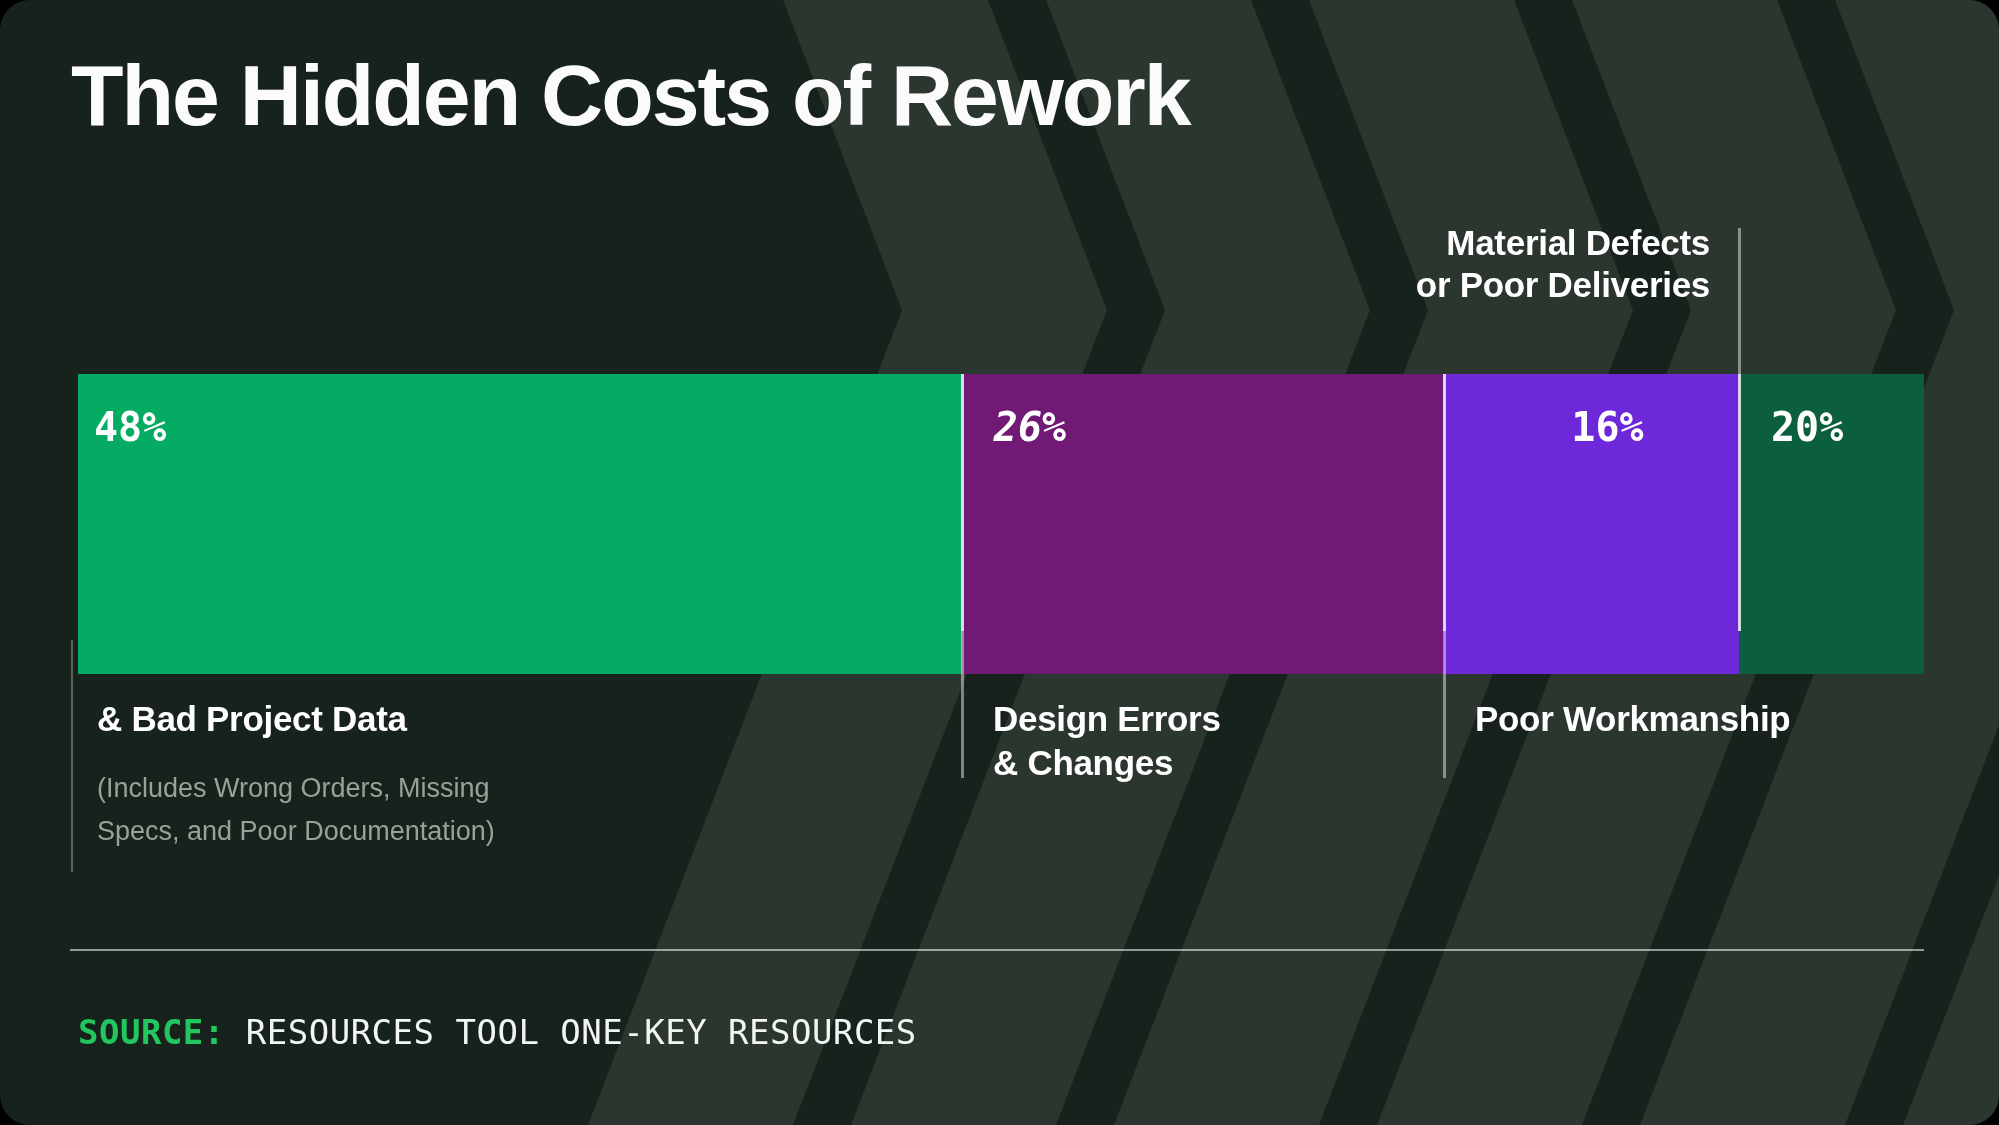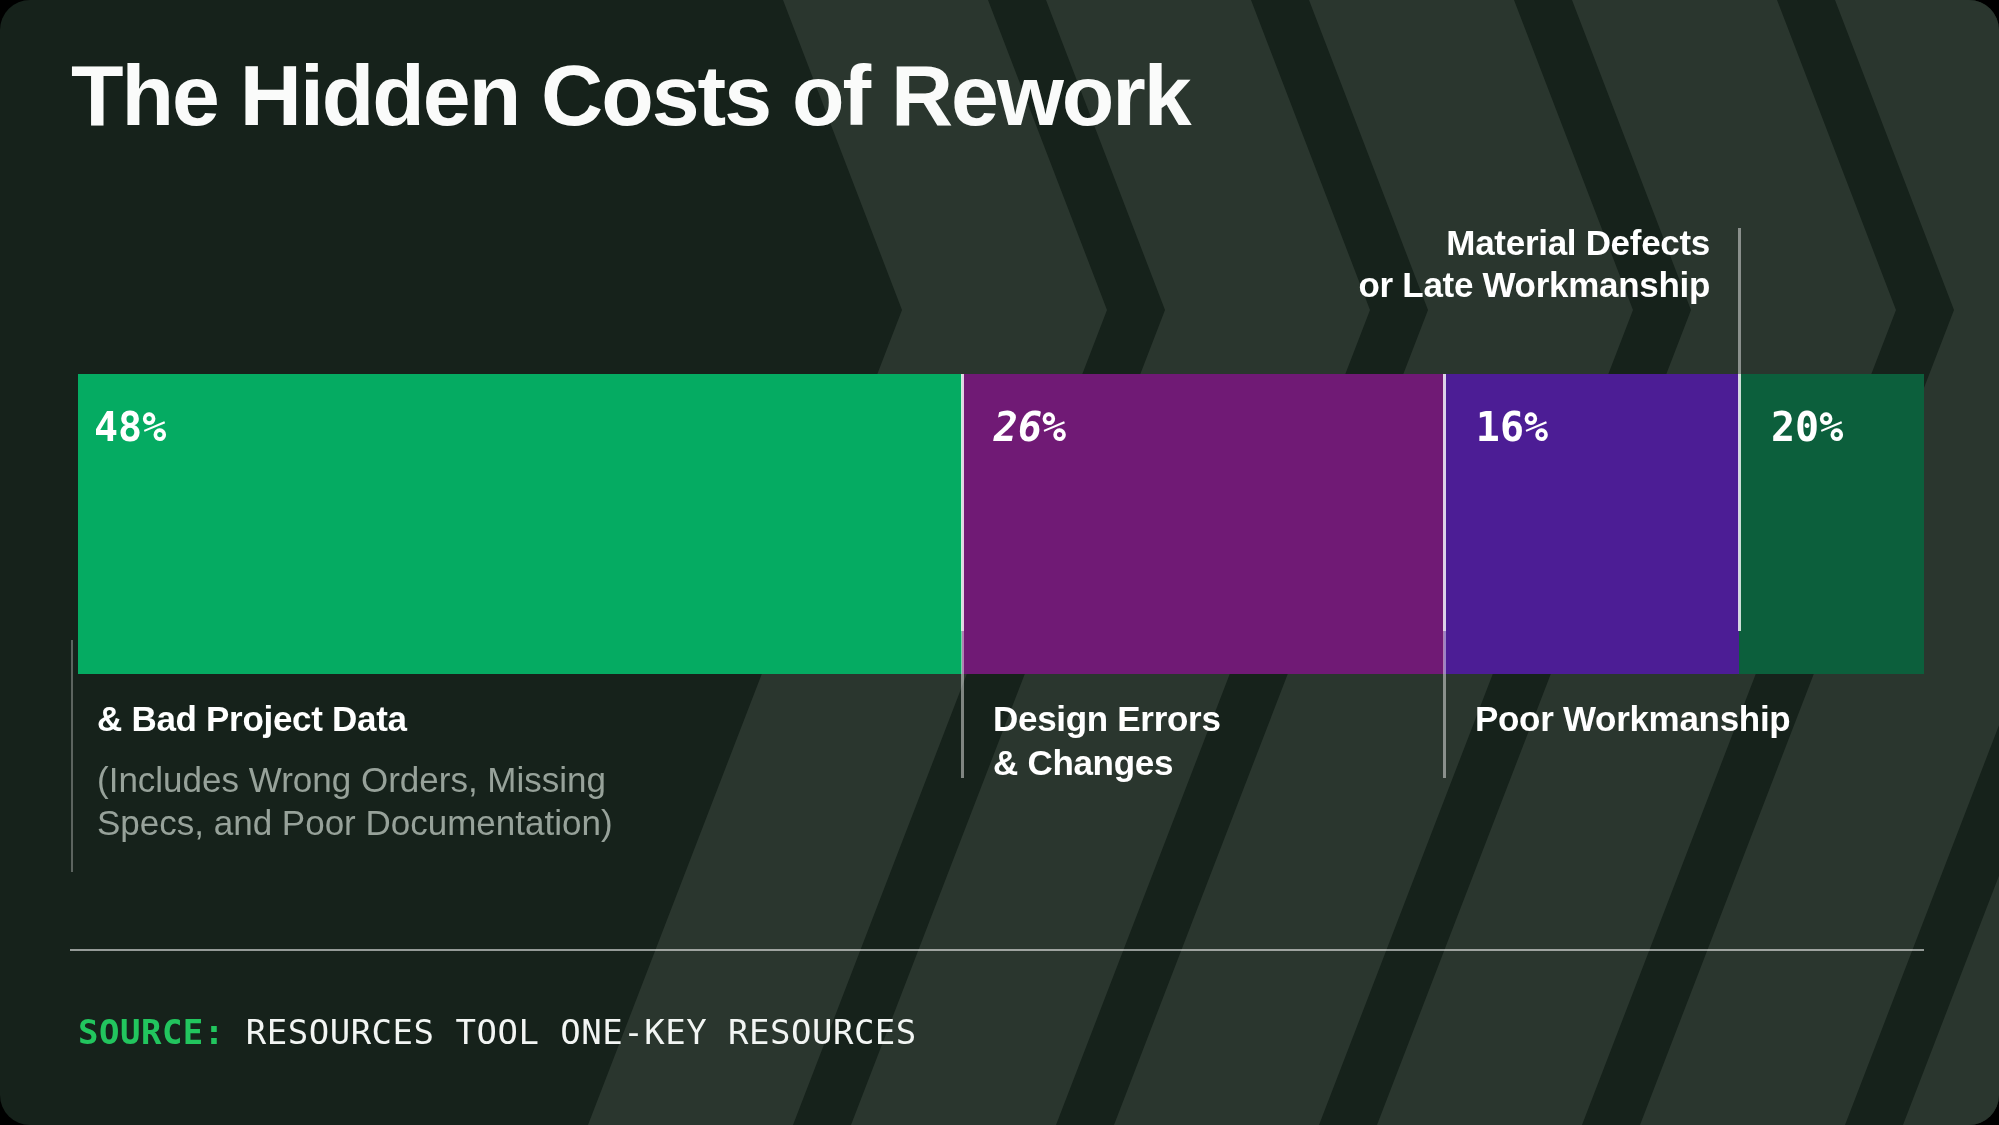--- a/index.html
+++ b/index.html
@@ -28,21 +28,21 @@
   .vline.faint{width:2px;background:rgba(255,255,255,0.3);}
   .toplabel{
     position:absolute;right:289px;top:222px;text-align:right;
     color:#FFFFFF;font-weight:700;font-size:35px;line-height:42px;letter-spacing:-0.3px;
   }
   .catlabel{
     position:absolute;top:697px;
     color:#FFFFFF;font-weight:700;font-size:35px;line-height:44px;letter-spacing:-0.3px;
   }
   .catlabel .note{
-    margin-top:17px;color:#97A29A;font-weight:400;font-size:35px;line-height:43px;letter-spacing:0;
+    margin-top:26px;color:#97A29A;font-weight:400;font-size:27px;line-height:43px;letter-spacing:0;
   }
   .hrule{position:absolute;left:70px;top:949px;width:1854px;height:2px;background:rgba(255,255,255,0.55);}
   .source{
     position:absolute;left:78px;top:1012px;
     font-family:"DejaVu Sans Mono", monospace;font-size:34px;color:#F2F5F3;letter-spacing:0.5px;
   }
   .source .prefix{font-weight:700;color:#22c55e;margin-top:24px;}
 </style>
 </head>
 <body>
@@ -57,31 +57,31 @@
       <path d="M1572 0 L1777 0 L1896 310 L1582 1125 L1377 1125 L1691 310 Z"></path>
       <path d="M1835 0 L2040 0 L2159 310 L1845 1125 L1640 1125 L1954 310 Z"></path>
       <path d="M2098 0 L2303 0 L2422 310 L2108 1125 L1903 1125 L2217 310 Z"></path>
     </g>
   </svg>
 
   <h1 class="title">The Hidden Costs of Rework</h1>
 
   <div class="toplabel">
     <div>Material Defects</div>
-    <div>or Late Workmanship</div>
+    <div>or Poor Deliveries</div>
   </div>
 
   <div class="bar">
     <div class="seg first" style="width: 47.88%; background-color: rgb(5, 171, 98);">
       <span class="pct">48%</span>
     </div>
     <div class="seg" style="width: 26.11%; background-color: #701a75; font-style: italic;">
       <span class="pct">26%</span>
     </div>
-    <div class="seg" style="width: 15.99%; background-color: #4c1d95;">
+    <div class="seg" style="width: 15.99%; background-color: #6d28d9; text-align: center;">
       <span class="pct">16%</span>
     </div>
     <div class="seg" style="width: 10.02%; background-color: rgb(12, 95, 60);">
       <span class="pct">20%</span>
     </div>
   </div>
 
   <div class="vline" style="left:961px;top:374px;height:257px;"></div>
   <div class="vline soft" style="left:961px;top:631px;height:147px;"></div>
   <div class="vline" style="left:1443px;top:374px;height:257px;"></div>

